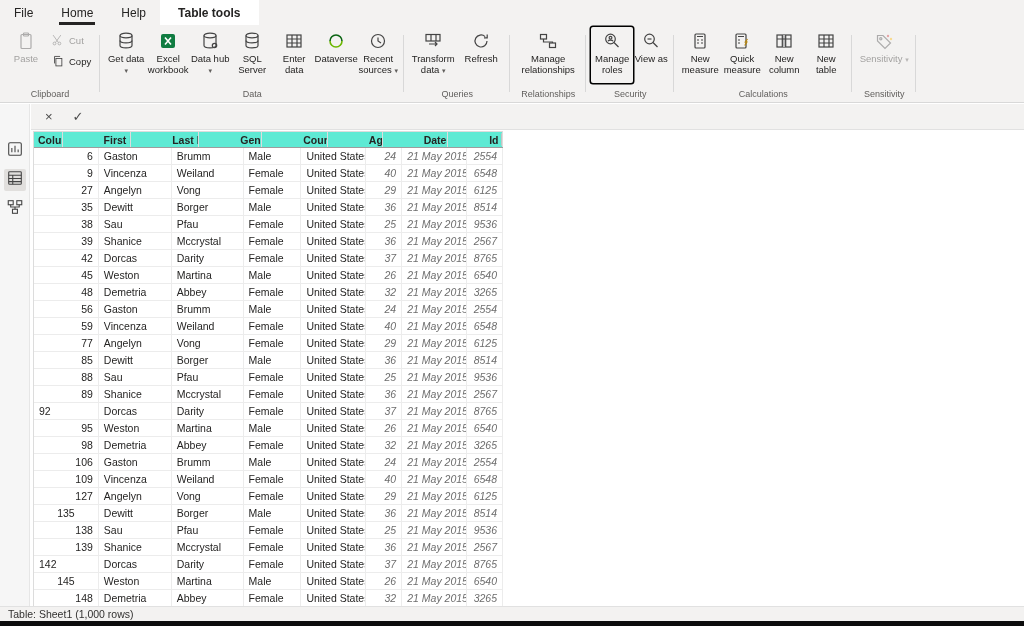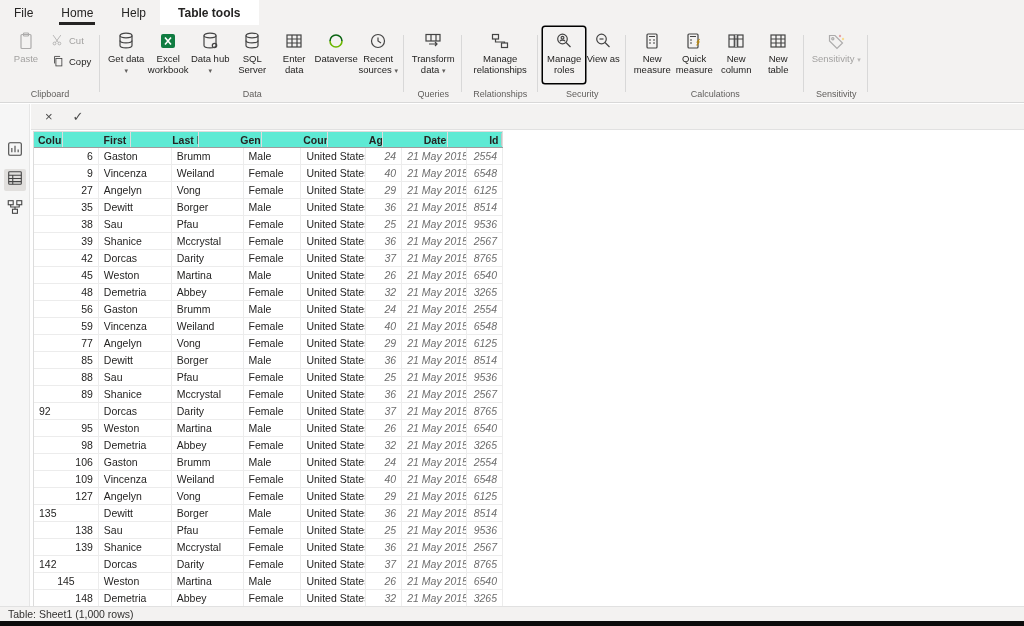--- a/index.html
+++ b/index.html
@@ -192,20 +192,29 @@
       <div class="rbtn-lg rbtn-q">
         <span>
             <svg class="icon20" viewBox="0 0 20 20">
               <rect x="3" y="3.5" width="14" height="6.5"></rect>
               <path d="M8 3.5v6.5M13 3.5v6.5"></path>
               <path d="M6 13h8M12 11l2 2-2 2"></path>
             </svg>
           </span>
         <div class="lbl"><span>Transform data</span> <span class="chev">▾</span></div>
       </div>
+      <div class="rbtn-lg rbtn-q">
+        <span>
+            <svg class="icon20" viewBox="0 0 20 20">
+              <path d="M16 10a6 6 0 1 1-1.9-4.4"></path>
+              <path d="M16.2 3.6v3.2h-3.2"></path>
+            </svg>
+          </span>
+        <div class="lbl"><span>Refresh</span></div>
+      </div>
     </div>
     <div class="rlabel">Queries</div>
   </div>
 
   <div class="rgroup">
     <div class="rbuttons">
       <div class="rbtn-lg rbtn-wide">
         <span>
             <svg class="icon20" viewBox="0 0 20 20">
               <rect x="2.5" y="3.5" width="6" height="4.5"></rect>
@@ -578,21 +587,21 @@
         <div class="tcell c0" style="text-align: right;">127</div>
         <div class="tcell c1" style="text-align: left;">Angelyn</div>
         <div class="tcell c2" style="text-align: left;">Vong</div>
         <div class="tcell c3" style="text-align: left;">Female</div>
         <div class="tcell c4" style="text-align: left;">United States</div>
         <div class="tcell c5 muted" style="text-align: right;">29</div>
         <div class="tcell c6 muted" style="text-align: right;">21 May 2015</div>
         <div class="tcell c7 muted" style="text-align: right;">6125</div>
       </div>
       <div class="trow">
-        <div class="tcell c0" style="text-align: left;">135</div>
+        <div class="tcell c0" style="text-align: center;">135</div>
         <div class="tcell c1" style="text-align: left;">Dewitt</div>
         <div class="tcell c2" style="text-align: left;">Borger</div>
         <div class="tcell c3" style="text-align: left;">Male</div>
         <div class="tcell c4" style="text-align: left;">United States</div>
         <div class="tcell c5 muted" style="text-align: right;">36</div>
         <div class="tcell c6 muted" style="text-align: right;">21 May 2015</div>
         <div class="tcell c7 muted" style="text-align: right;">8514</div>
       </div>
       <div class="trow">
         <div class="tcell c0" style="text-align: right;">138</div>

